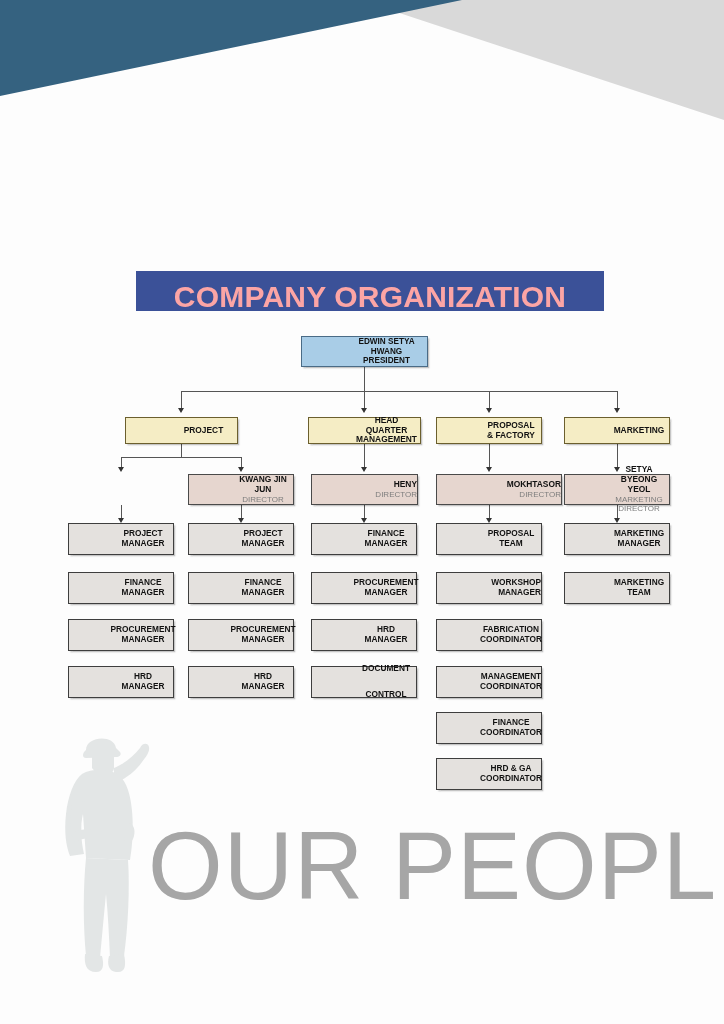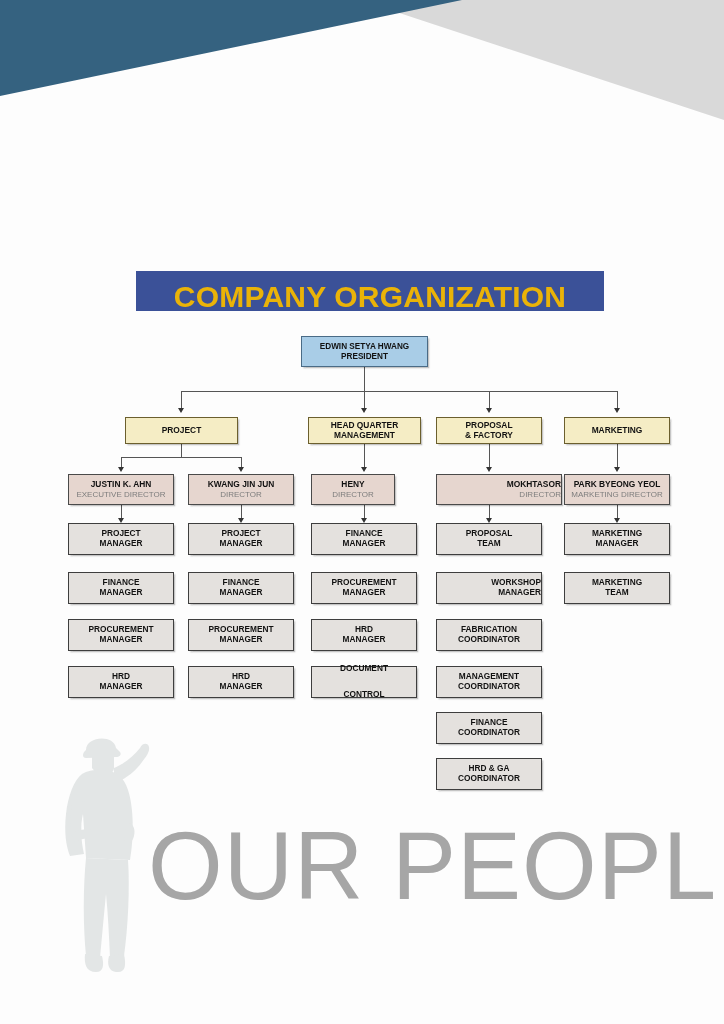--- a/index.html
+++ b/index.html
@@ -38,38 +38,39 @@
     left: 136px;
     top: 271px;
     width: 468px;
     height: 40px;
     background: #3b5198;
     display: flex;
     align-items: center;
     justify-content: center;
   }
   .title-banner .title-text {
-    color: #eab308;
+    color: #fca5a5;
     font-size: 30px;
     font-weight: bold;
     letter-spacing: 0.2px;
     white-space: nowrap;
     margin-top: 12px;
   }
 
   
   .box {
     position: absolute;
     box-sizing: border-box;
     display: flex;
     flex-direction: column;
     align-items: center;
     justify-content: center;
     text-align: center;
     line-height: 1.18;
+    padding-left: 44px;
   }
   .box .l1 { display: block; }
   .box .l2 { display: block; }
 
   .box-president {
     background: #a9cde7;
     border: 1px solid #4a6b86;
     font-size: 8.2px;
     font-weight: bold;
     color: #111111;
@@ -212,42 +213,38 @@
 
   <div class="box box-dept" style="left:436px; top:417px; width:106px; height:27px;">
     <span class="l1">PROPOSAL</span>
     <span class="l2">&amp; FACTORY</span>
   </div>
 
   <div class="box box-dept" style="left:564px; top:417px; width:106px; height:27px;">
     <span class="l1">MARKETING</span>
   </div>
 
-  <div class="box box-director" style="left:68px; top:474px; width:106px; height:31px;">
-    <span class="l1">JUSTIN K. AHN</span>
-    <span class="l2">EXECUTIVE DIRECTOR</span>
-  </div>
 
   <div class="box box-director" style="left:188px; top:474px; width:106px; height:31px;">
     <span class="l1">KWANG JIN JUN</span>
     <span class="l2">DIRECTOR</span>
   </div>
 
-  <div class="box box-director" style="left:311px; top:474px; width:84px; height:31px;">
+  <div class="box box-director" style="left:311px; top:474px; width:107px; height:31px;align-items:flex-end;">
     <span class="l1">HENY</span>
     <span class="l2">DIRECTOR</span>
   </div>
 
   <div class="box box-director" style="left:436px; top:474px; width:126px; height:31px;align-items:flex-end;">
     <span class="l1">MOKHTASOR</span>
     <span class="l2">DIRECTOR</span>
   </div>
 
   <div class="box box-director" style="left:564px; top:474px; width:106px; height:31px;">
-    <span class="l1">PARK BYEONG YEOL</span>
+    <span class="l1">SETYA BYEONG YEOL</span>
     <span class="l2">MARKETING DIRECTOR</span>
   </div>
 
   <div class="box box-unit" style="left:68px; top:523px; width:106px; height:32px;">
     <span class="l1">PROJECT</span>
     <span class="l2">MANAGER</span>
   </div>
   <div class="box box-unit" style="left:68px; top:572px; width:106px; height:32px;">
     <span class="l1">FINANCE</span>
     <span class="l2">MANAGER</span>

